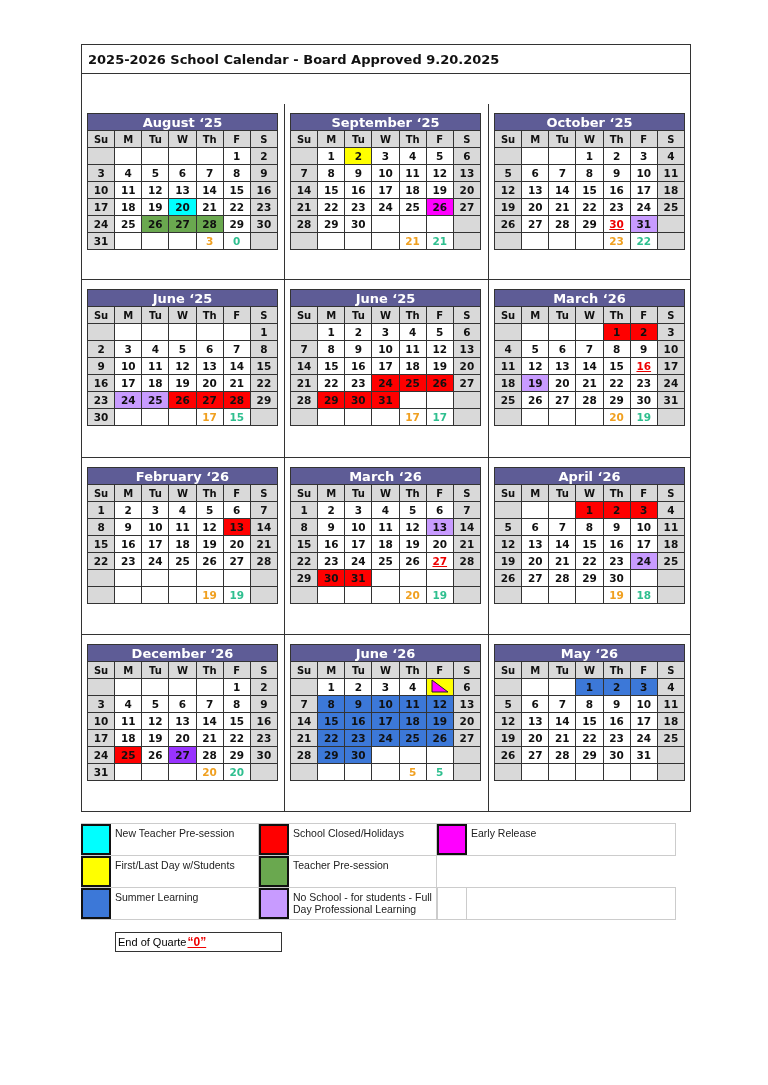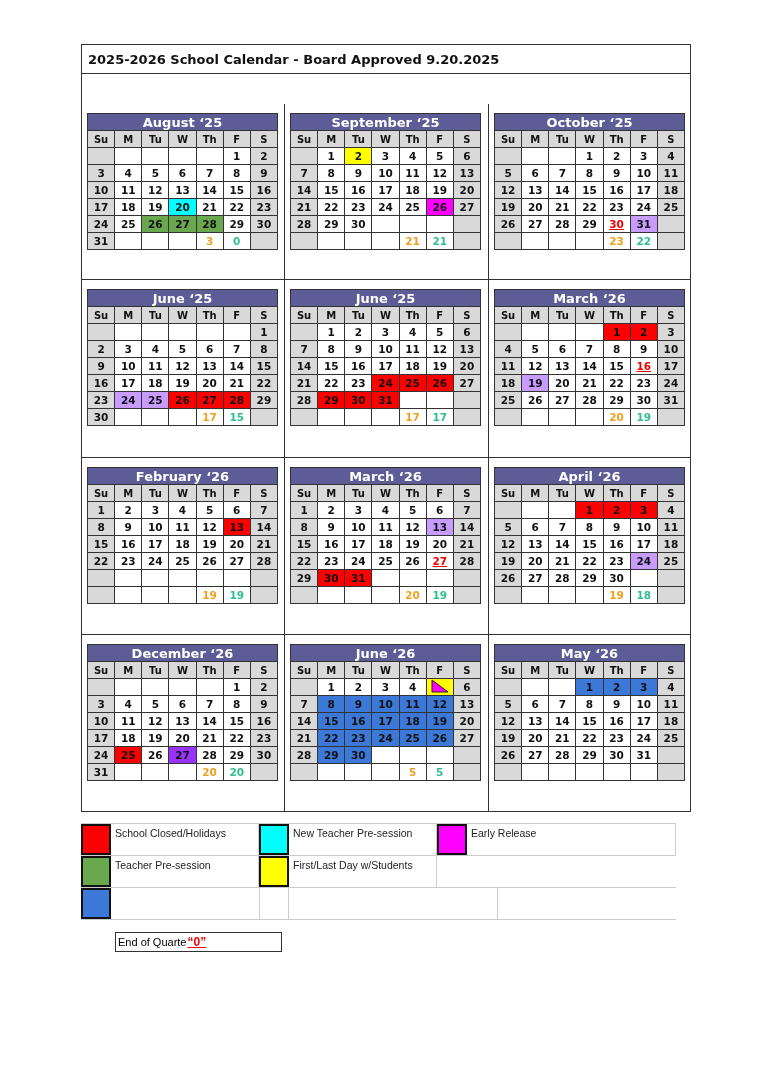--- a/index.html
+++ b/index.html
@@ -901,45 +901,50 @@
             </tr>
           </tbody>
         </table>
       </div>
     </div>
 </div>
 
 <div class="legend" id="legend">
     <div class="lrow">
       <div class="litem">
+        <div class="sw" style="background:#00ffff"></div>
+        <div class="lt">New Teacher Pre-session</div>
+      </div>
+      <div class="litem">
         <div class="sw" style="background:#ff0000"></div>
         <div class="lt">School Closed/Holidays</div>
-      </div>
-      <div class="litem">
-        <div class="sw" style="background:#00ffff"></div>
-        <div class="lt">New Teacher Pre-session</div>
       </div>
       <div class="litem wide">
         <div class="sw" style="background:#ff00ff"></div>
         <div class="lt">Early Release</div>
       </div>
     </div>
     <div class="lrow">
       <div class="litem">
+        <div class="sw" style="background:#ffff00"></div>
+        <div class="lt">First/Last Day w/Students</div>
+      </div>
+      <div class="litem">
         <div class="sw" style="background:#6aa84f"></div>
         <div class="lt">Teacher Pre-session</div>
-      </div>
-      <div class="litem">
-        <div class="sw" style="background:#ffff00"></div>
-        <div class="lt">First/Last Day w/Students</div>
       </div>
     </div>
     <div class="lrow">
       <div class="litem">
         <div class="sw" style="background:#3c78d8"></div>
+        <div class="lt">Summer Learning</div>
+      </div>
+      <div class="litem">
+        <div class="sw" style="background:#c89bff"></div>
+        <div class="lt">No School - for students - Full Day Professional Learning</div>
       </div>
       <div class="litem wide">
         <div class="sw empty"></div>
         <div class="lt"></div>
       </div>
     </div>
   </div>
 
 <div class="eoqbox">
   <span>End of Quarte</span>

